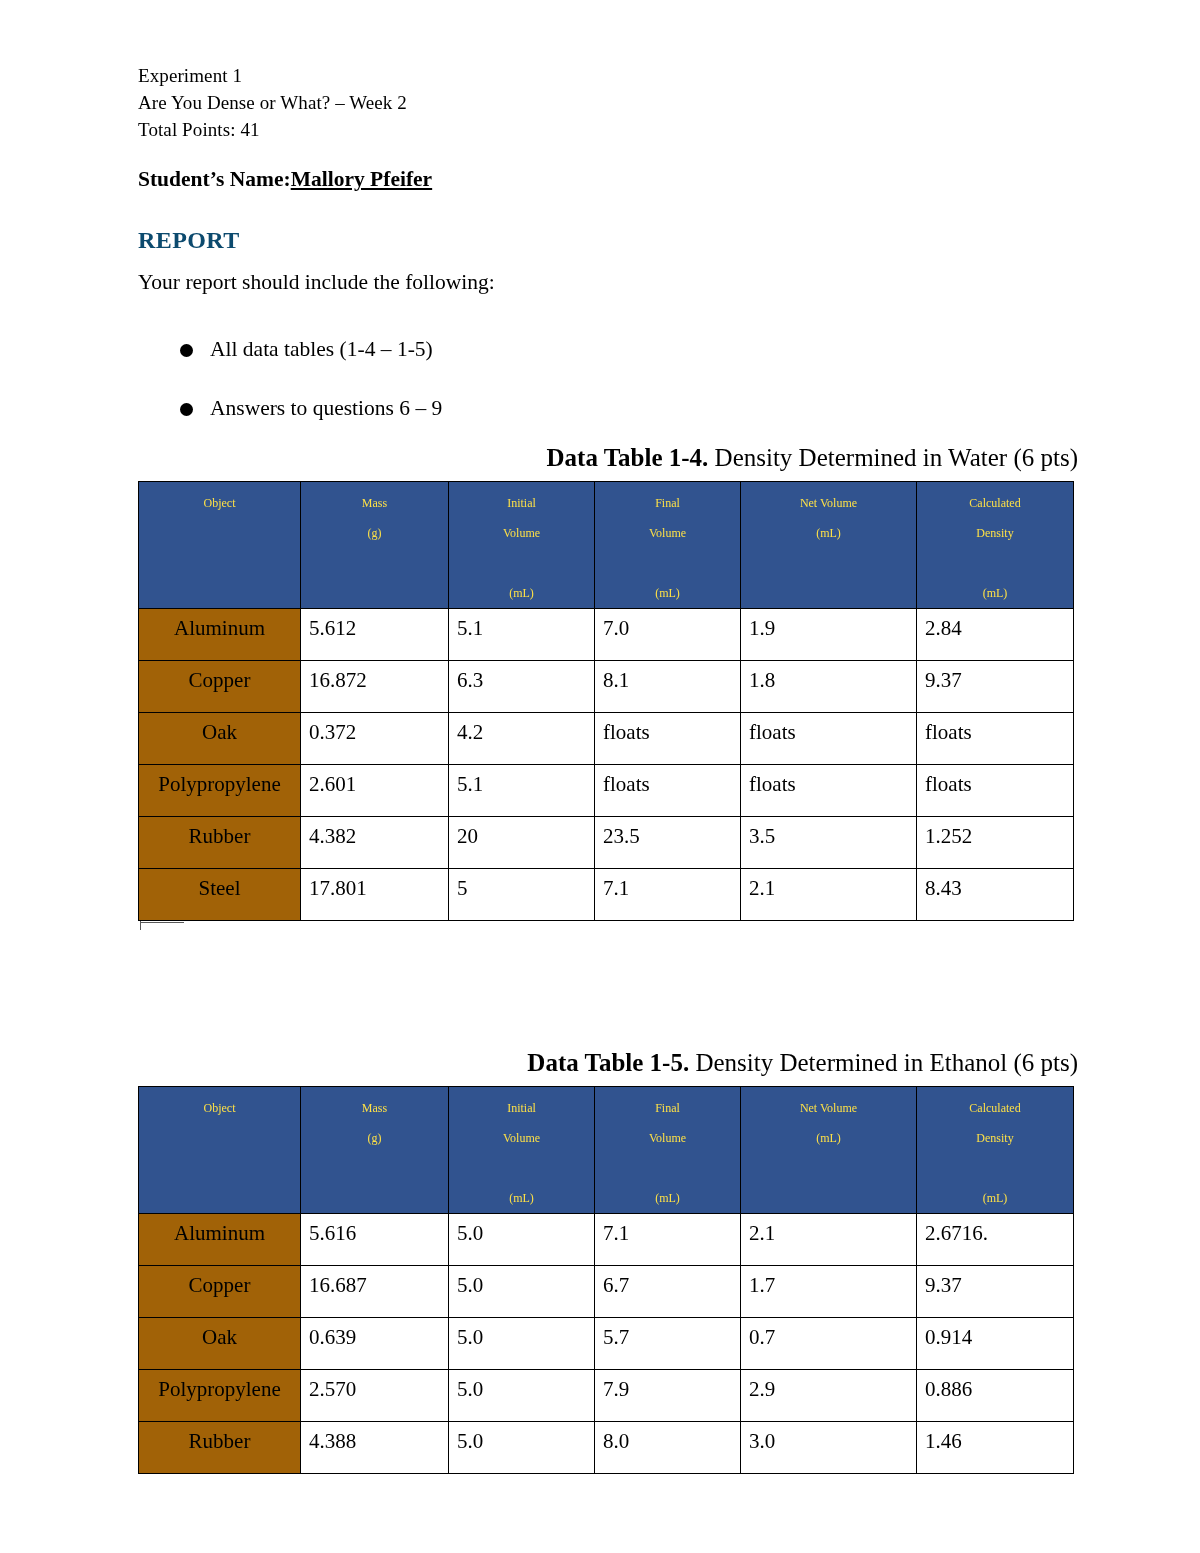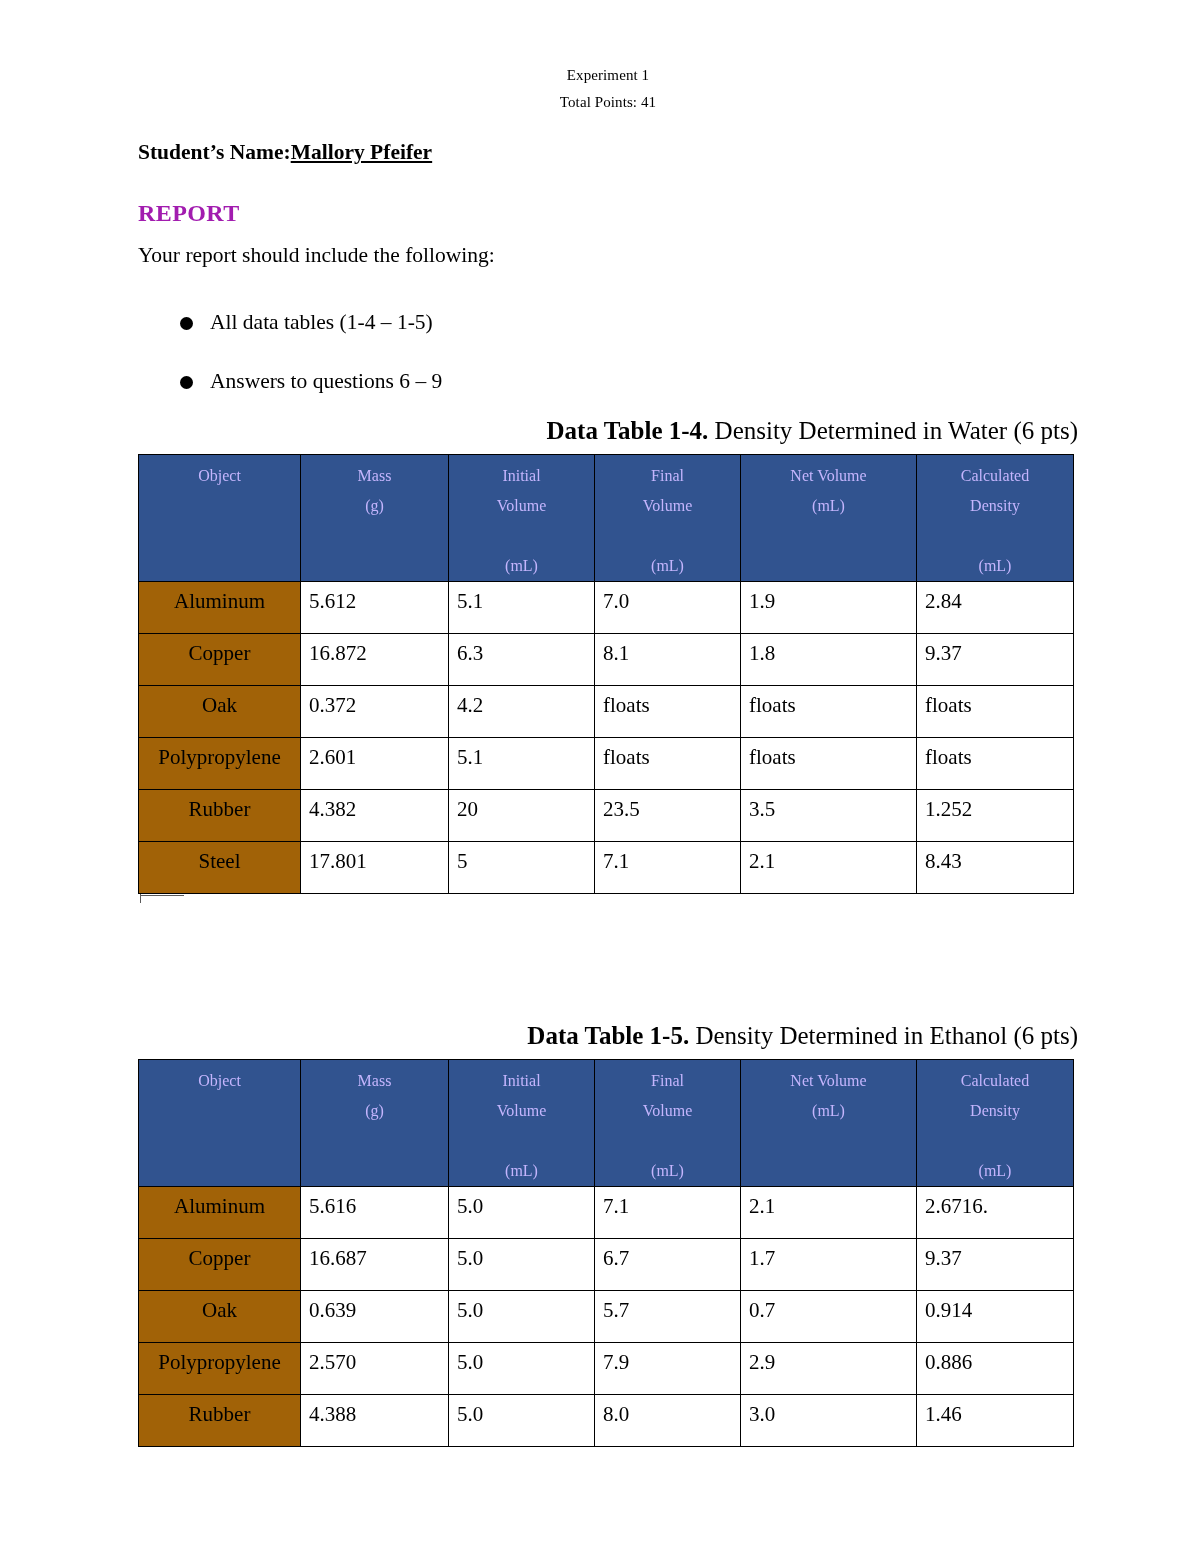--- a/index.html
+++ b/index.html
@@ -23,45 +23,44 @@
   }
   .content {
     position: absolute;
     left: 138px;
     top: 62px;
     width: 940px;
   }
 
   
   .hdr-line {
-    font-size: 15px;
+    font-size: 19px;
     line-height: 27px;
     letter-spacing: 0.1px;
-    text-align: center;
   }
   .spacer-22 { height: 22px; }
   .spacer-16 { height: 16px; }
   .spacer-14 { height: 14px; }
 
   .field-line {
     font-size: 21.5px;
     line-height: 28px;
     font-weight: bold;
     white-space: nowrap;
   }
   .field-line .filled {
     text-decoration: underline;
     font-weight: bold;
   }
 
   .report-heading {
     font-size: 24px;
     line-height: 30px;
     font-weight: bold;
-    color: #a21caf;
+    color: #0c4a6e;
     letter-spacing: 0.4px;
   }
 
   .para {
     font-size: 21.5px;
     line-height: 27px;
   }
 
   
   .bullets {
@@ -110,23 +109,23 @@
   table.data-table col.c-dens   { width: 157px; }
 
   table.data-table th,
   table.data-table td {
     border: 1.5px solid #000000;
     padding: 0;
     vertical-align: top;
   }
   table.data-table thead th {
     background: #31538F;
-    color: #c4b5fd;
+    color: #fde047;
     font-weight: normal;
-    font-size: 16px;
+    font-size: 12px;
     line-height: 30px;
     text-align: center;
     height: 118px;
     padding: 6px 4px 0 4px;
     vertical-align: top;
     border-color: #000000;
     font-family: Liberation Serif, serif;
   }
   table.data-table thead th .u-sep {
     display: block;
@@ -175,20 +174,21 @@
   .gap-between-tables { height: 118px; }
 </style>
 </head>
 <body>
 
 <div class="page">
   <div class="content">
 
     <div>
       <div class="hdr-line">Experiment 1</div>
+      <div class="hdr-line">Are You Dense or What? – Week 2</div>
       <div class="hdr-line">Total Points: 41</div>
     </div>
 
     <div class="spacer-22"></div>
 
     <div class="field-line">
       <span>Student’s Name:</span><span class="filled">Mallory Pfeifer</span>
     </div>
 
     <div class="spacer-16"></div>

